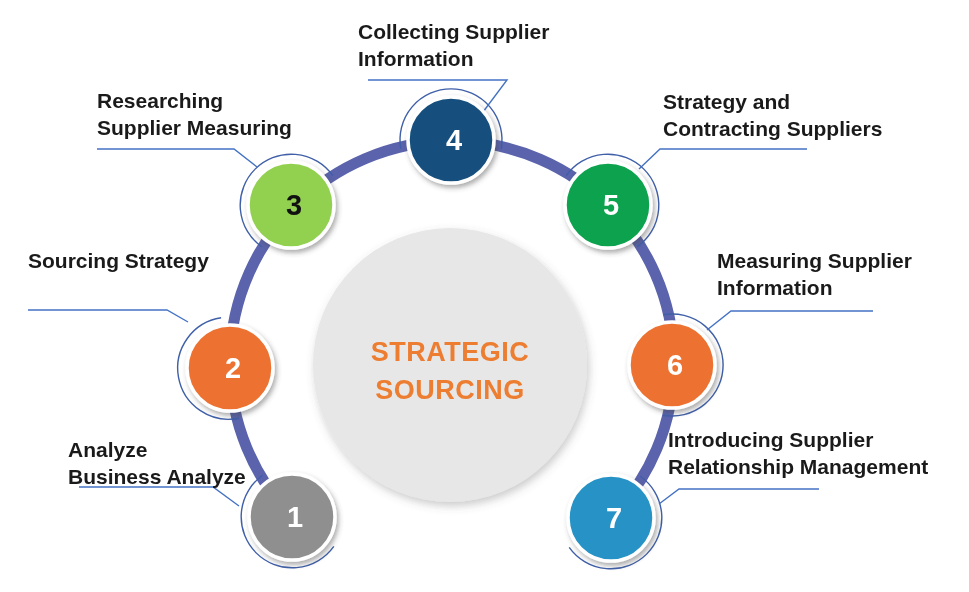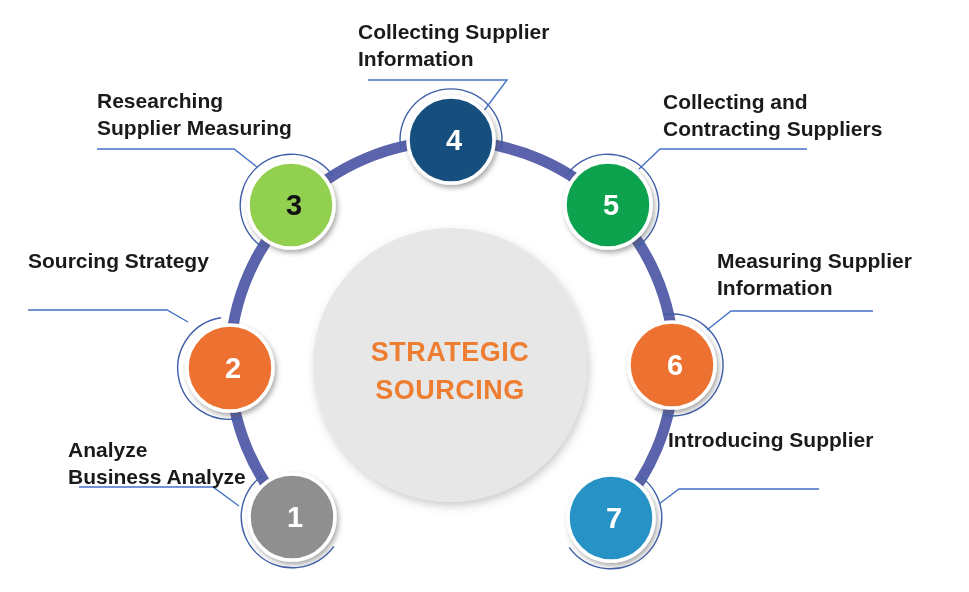--- a/index.html
+++ b/index.html
@@ -96,23 +96,24 @@
   </div>
   <div class="label" style="left:97px;top:87px;">
     <span>Researching</span>
     <span>Supplier Measuring</span>
   </div>
   <div class="label" style="left:358px;top:18px;">
     <span>Collecting Supplier</span>
     <span>Information</span>
   </div>
   <div class="label" style="left:663px;top:88px;">
-    <span>Collecting and</span>
+    <span>Strategy and</span>
     <span>Contracting Suppliers</span>
   </div>
   <div class="label" style="left:717px;top:247px;">
     <span>Measuring Supplier</span>
     <span>Information</span>
   </div>
   <div class="label" style="left:668px;top:426px;">
     <span>Introducing Supplier</span>
+    <span>Relationship Management</span>
   </div>
 </div>
 
 </body></html>

